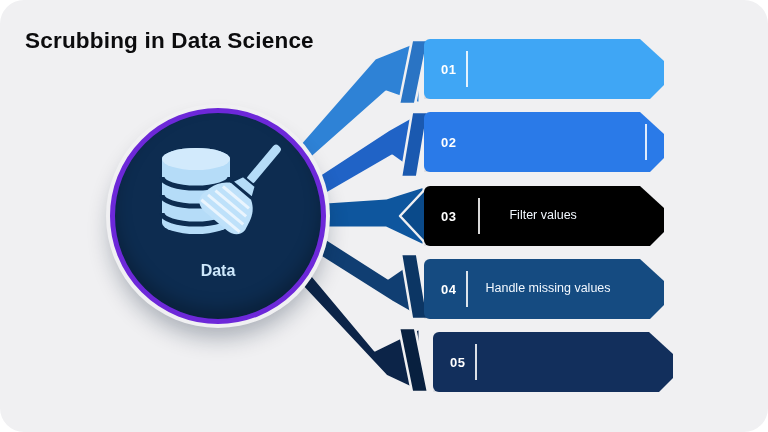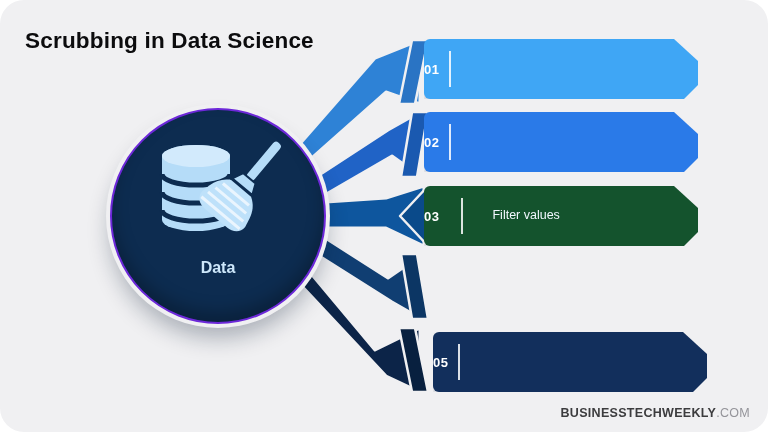--- a/index.html
+++ b/index.html
@@ -6,29 +6,29 @@
   html,body { width:768px; height:432px; overflow:hidden; }
   body { font-family:"Liberation Sans", sans-serif; }
   .stage { position:relative; width:768px; height:432px; background:#F0F0F2; }
 
   .title { position:absolute; left:25px; top:28px; font-size:22.5px; font-weight:700;
            color:#0C0C0E; letter-spacing:.2px; }
 
   .connector-svg { position:absolute; left:0; top:0; width:768px; height:432px; }
 
   .hub { position:absolute; left:110px; top:108px; width:216px; height:216px;
-         border-radius:50%; background:#0D2C50; border:2px solid #6d28d9;
+         border-radius:50%; background:#0D2C50; border:5px solid #6d28d9;
          box-shadow:0 0 0 4px #F0F0F2, 0 14px 22px rgba(10,25,50,.30),
                     inset 0 -10px 16px rgba(0,0,0,.25);text-decoration:underline; }
   .hub-icon { position:absolute; left:50%; top:24px; transform:translateX(-50%); }
   .hub-label { position:absolute; left:0; top:146px; width:100%; text-align:center;
                color:#CDE7FA; font-size:16px; font-weight:700; line-height:1.45; }
 
-  .banner { position:absolute; left:424px; width:274px; height:60px;
-            display:flex; align-items:center; color:#fff;
+  .banner { position:absolute; left:424px; width:240px; height:60px;
+            display:flex; align-items:center; padding-left:17px; color:#fff;
             clip-path:polygon(0 0, calc(100% - 24px) 0, 100% 22px,
                               100% calc(100% - 14px), calc(100% - 14px) 100%, 0 100%);
             border-radius:6px 0 0 6px;
             filter:drop-shadow(2px 6px 5px rgba(30,50,80,.25)); }
   .b1{top:39px;} .b2{top:112px;} .b3{top:186px;} .b4{top:259px;} .b5{top:332px;}
   .banner .num { font-size:13px; font-weight:700; letter-spacing:.5px; }
   .banner .divider { width:2px; height:36px; background:rgba(255,255,255,.85);
                      margin:0 17px 0 10px; }
   .banner .label { font-size:12.5px; line-height:1.4; color:#F2F8FF; width:150px; }
 
@@ -86,34 +86,36 @@
     <div class="hub-label">
       <div>Data</div>
     </div>
   </div>
 
   <div class="banner b1" style="background: rgb(63, 166, 245);">
     <span class="num">01</span>
     <span class="divider"></span>
   </div>
 
-  <div class="banner b2" style="background: rgb(42, 122, 232);">
+  <div class="banner b2" style="background: rgb(42, 122, 232); justify-content: space-between;">
     <span class="num">02</span>
     <span class="divider"></span>
   </div>
 
-  <div class="banner b3" style="background: #14532d; gap: 12px;">
+  <div class="banner b3" style="background: #000000; gap: 12px;">
     <span class="num">03</span>
     <span class="divider"></span>
     <span class="label">Filter values</span>
   </div>
 
+  <div class="banner b4" style="background: rgb(21, 75, 129);">
+    <span class="num">04</span>
+    <span class="divider"></span>
+    <span class="label">Handle missing values</span>
+  </div>
 
   <div class="banner b5" style="background: rgb(18, 47, 92); margin-left: 9px;">
     <span class="num">05</span>
     <span class="divider"></span>
   </div>
 
-  <div class="watermark">
-    <span class="brand">BUSINESSTECHWEEKLY</span><span class="domain">.COM</span>
-  </div>
 
 </div>
 
 </body></html>

